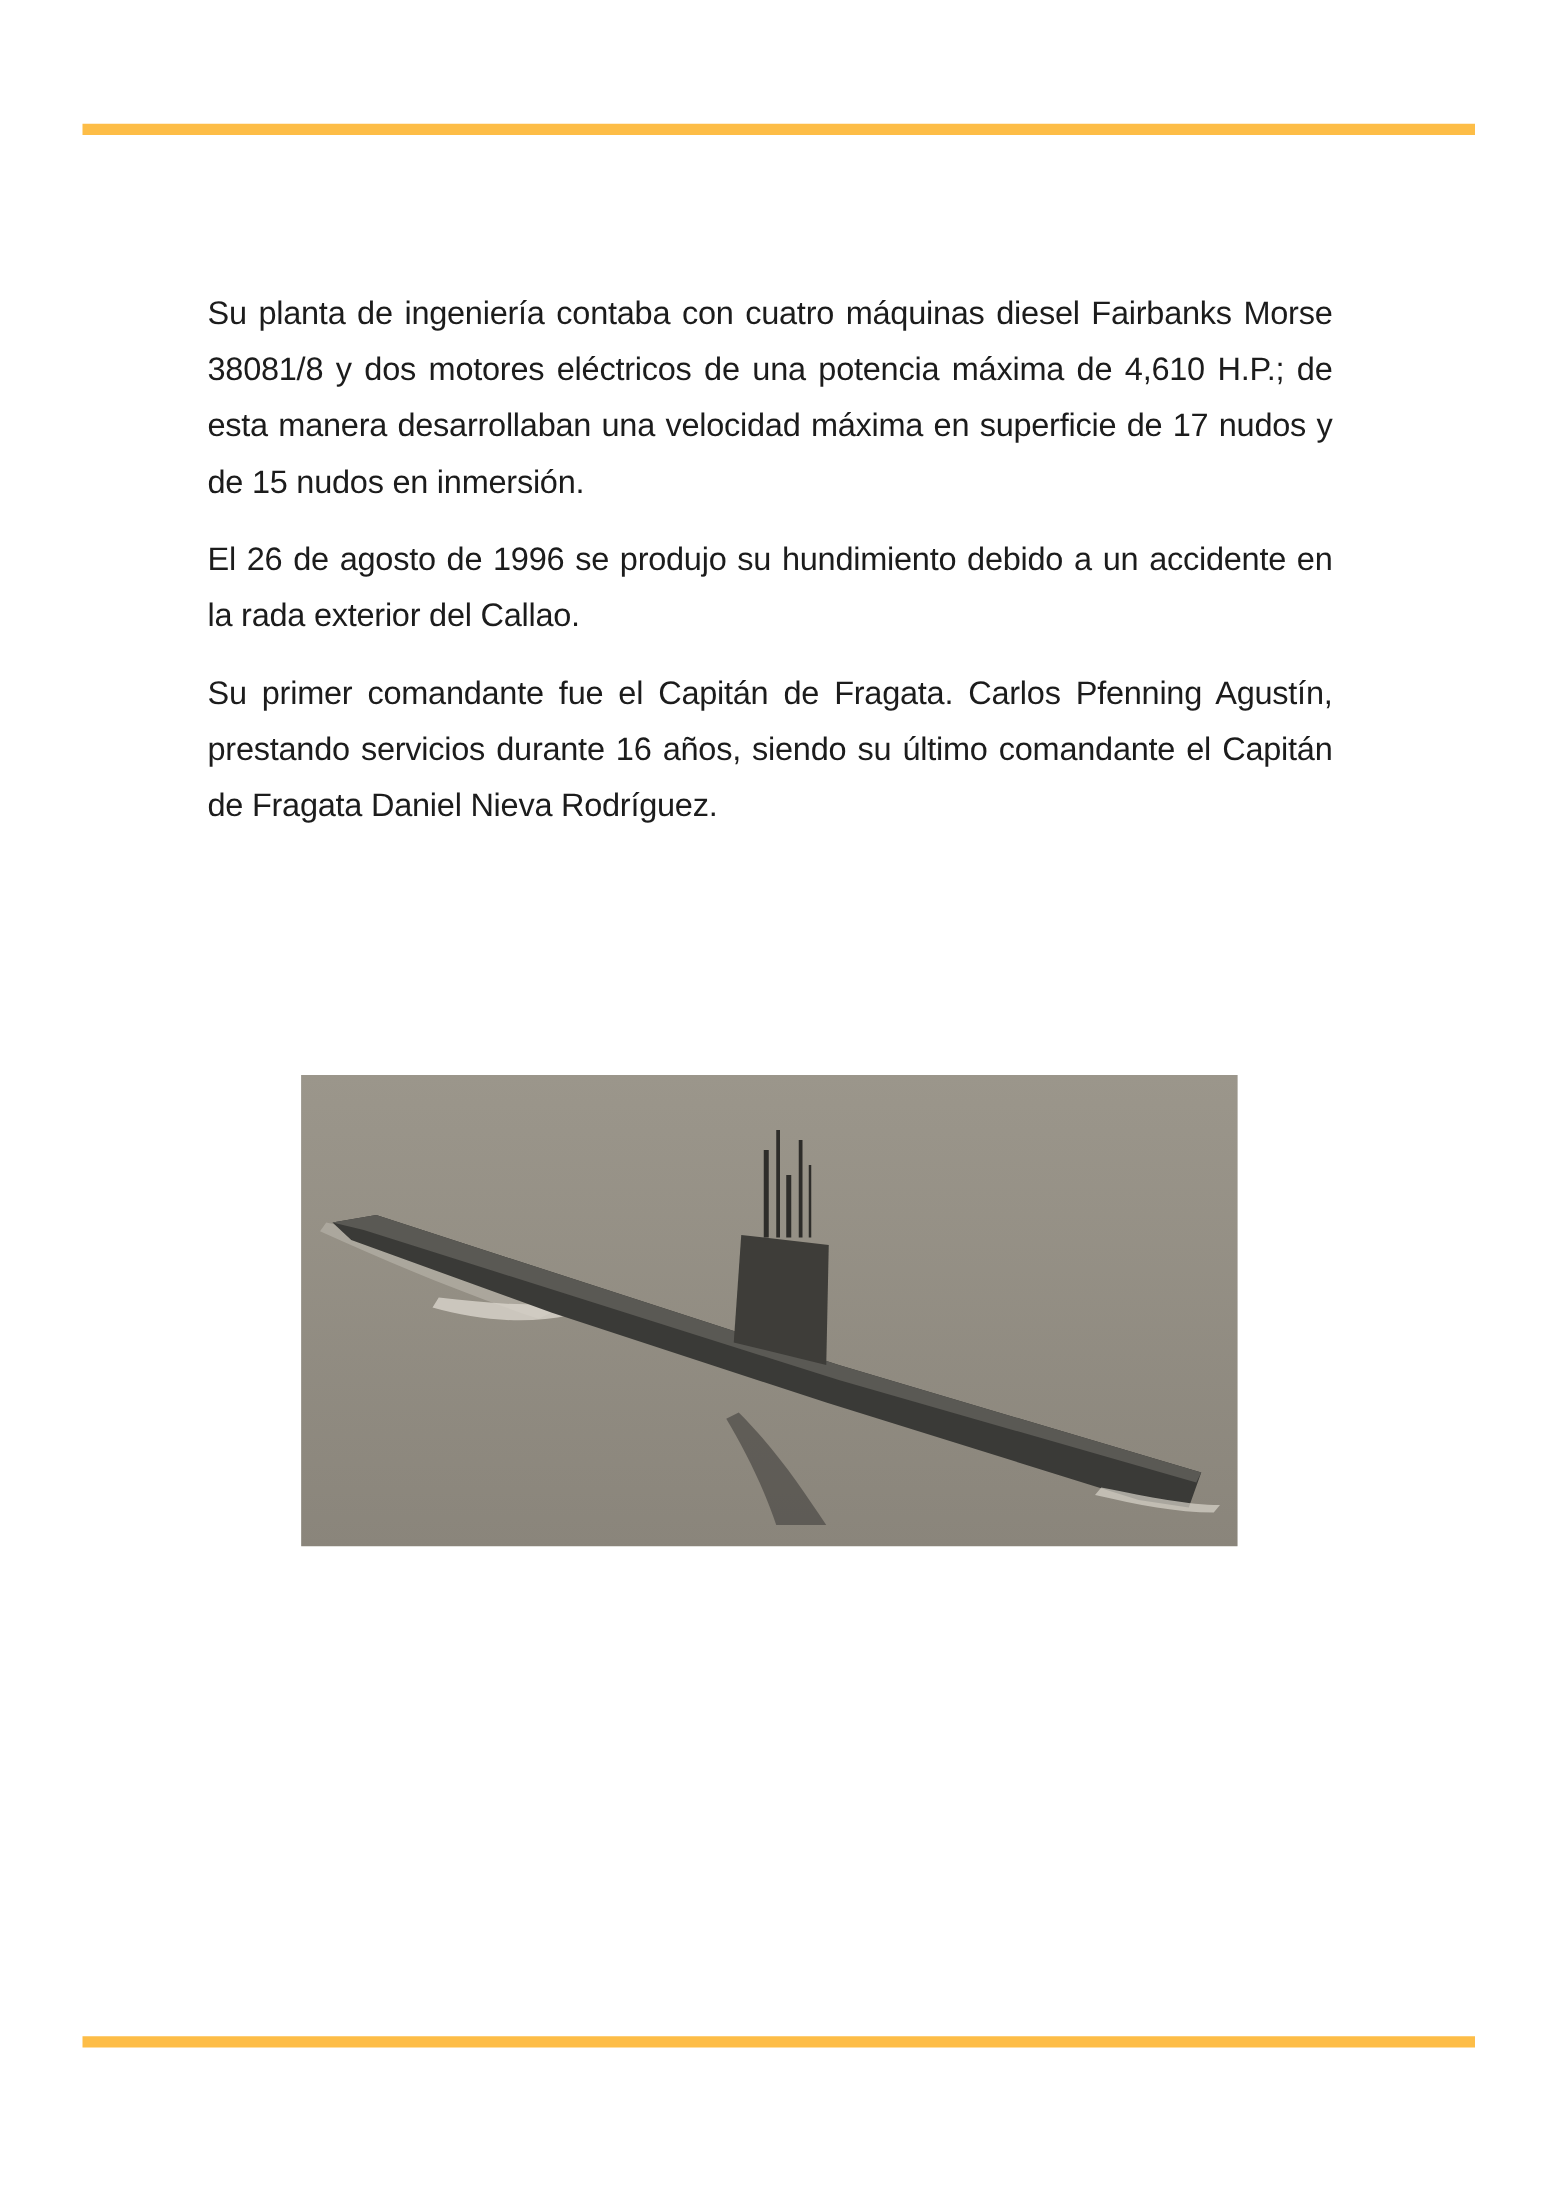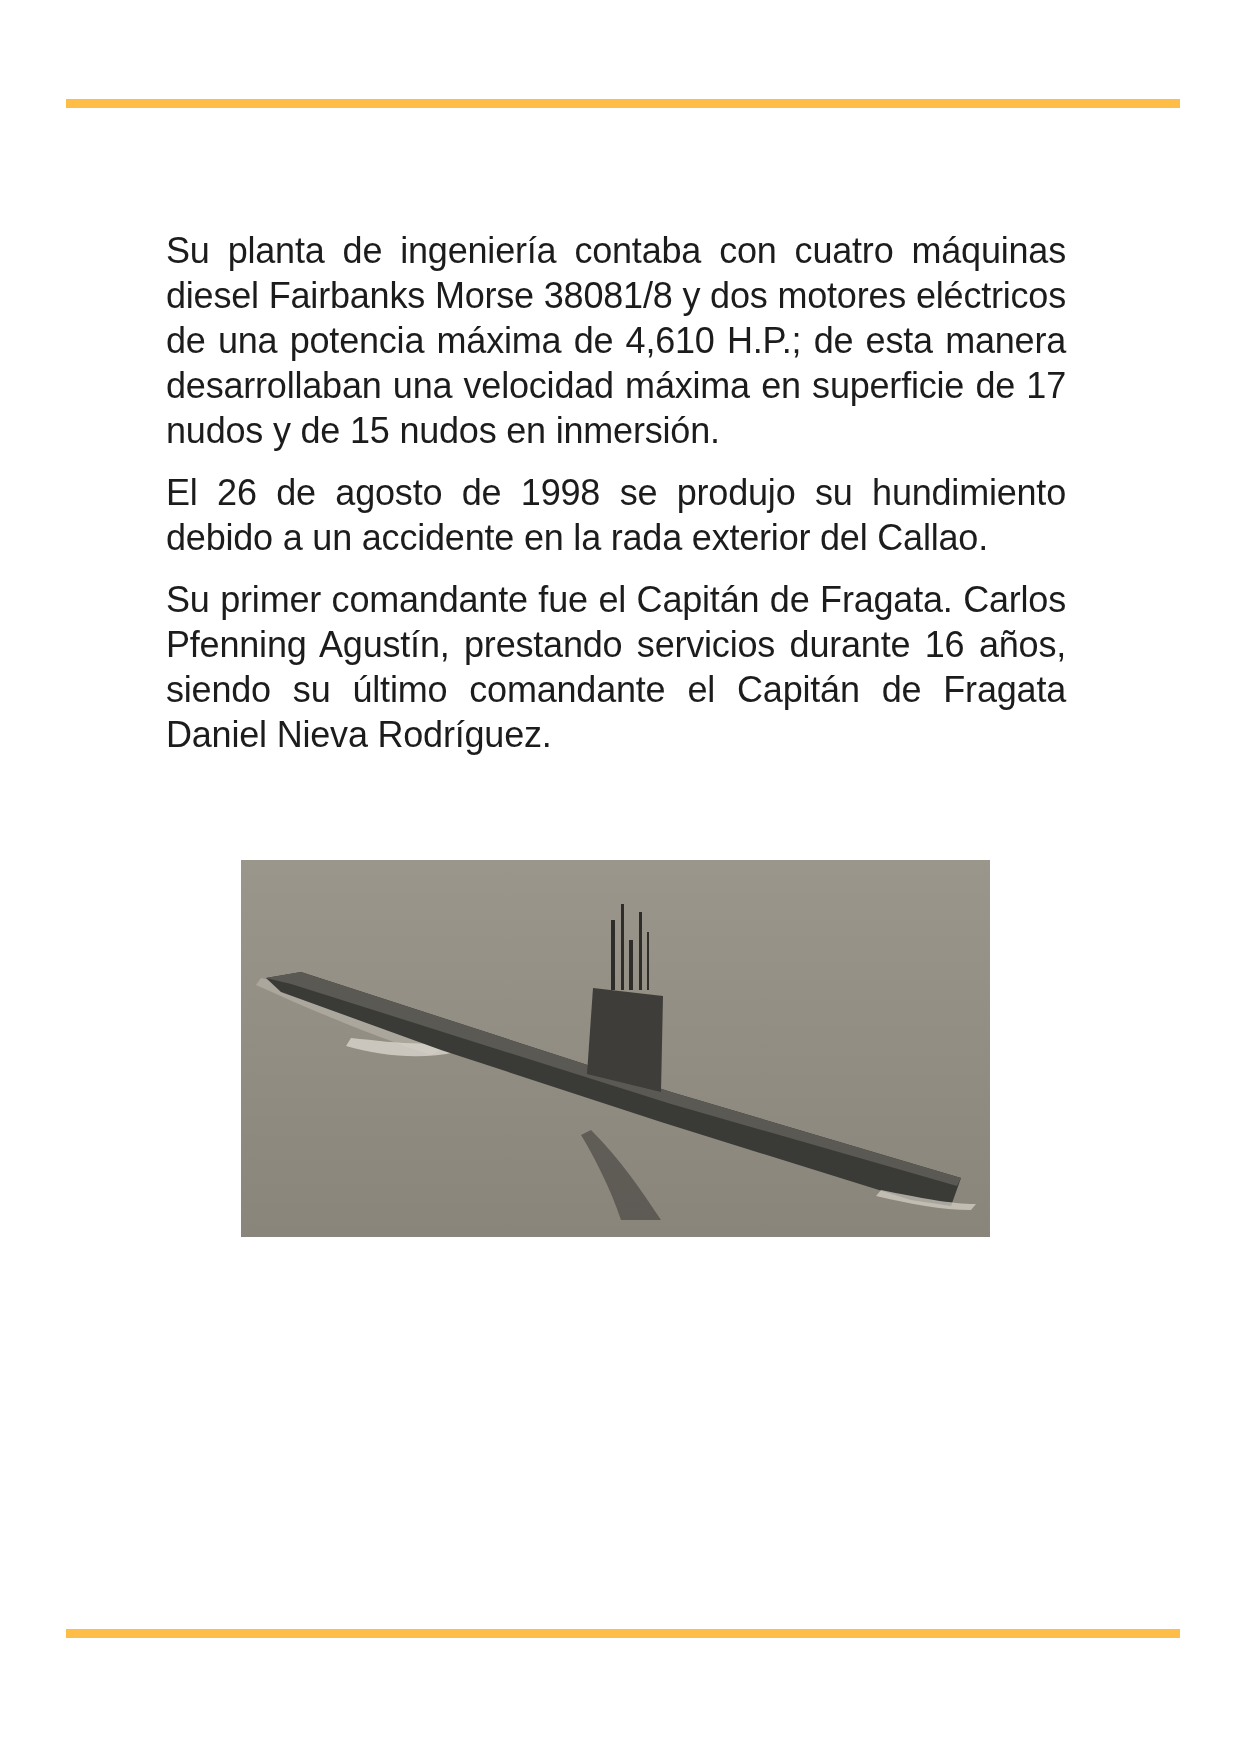--- a/index.html
+++ b/index.html
@@ -6,38 +6,38 @@
     body { width: 1241px; height: 1754px; position: relative; overflow: hidden; }
     .rule {
       position: absolute; left: 66px; width: 1114px; height: 9px;
       background: #fdbd47;
     }
     .rule.top { top: 99px; }
     .rule.bottom { top: 1629px; }
     .content {
       position: absolute; left: 166px; top: 228px; width: 900px;
       font-family: "Liberation Sans", sans-serif;
-      font-size: 36px; line-height: 45px; color: #1c1c1c;
+      font-size: 26px; line-height: 45px; color: #1c1c1c;
       letter-spacing: -0.2px;
     }
     .content p { margin: 0 0 17px 0; text-align: justify; }
     .photo {
       position: absolute; left: 241px; top: 860px; width: 749px; height: 377px;
       background: #8f8a80; overflow: hidden;
     }
     .photo svg { display: block; width: 100%; height: 100%; }
   </style>
 </head>
 <body>
 
 <div class="rule top"></div>
 
 <div class="content">
   <p>Su planta de ingeniería contaba con cuatro máquinas diesel Fairbanks Morse 38081/8 y dos motores eléctricos de una potencia máxima de 4,610 H.P.; de esta manera desarrollaban una velocidad máxima en superficie de 17 nudos y de 15 nudos en inmersión.</p>
-  <p>El 26 de agosto de 1998 se produjo su hundimiento debido a un accidente en la rada exterior del Callao.</p>
+  <p>El 26 de agosto de 1996 se produjo su hundimiento debido a un accidente en la rada exterior del Callao.</p>
   <p>Su primer comandante fue el Capitán de Fragata. Carlos Pfenning Agustín, prestando servicios durante 16 años, siendo su último comandante el Capitán de Fragata Daniel Nieva Rodríguez.</p>
 </div>
 
 <div class="photo">
   <svg viewBox="0 0 749 377" preserveAspectRatio="none">
     <defs>
       <linearGradient id="sea" x1="0" y1="0" x2="0" y2="1">
         <stop offset="0" stop-color="#9b968b"></stop>
         <stop offset="1" stop-color="#8a857b"></stop>
       </linearGradient>

